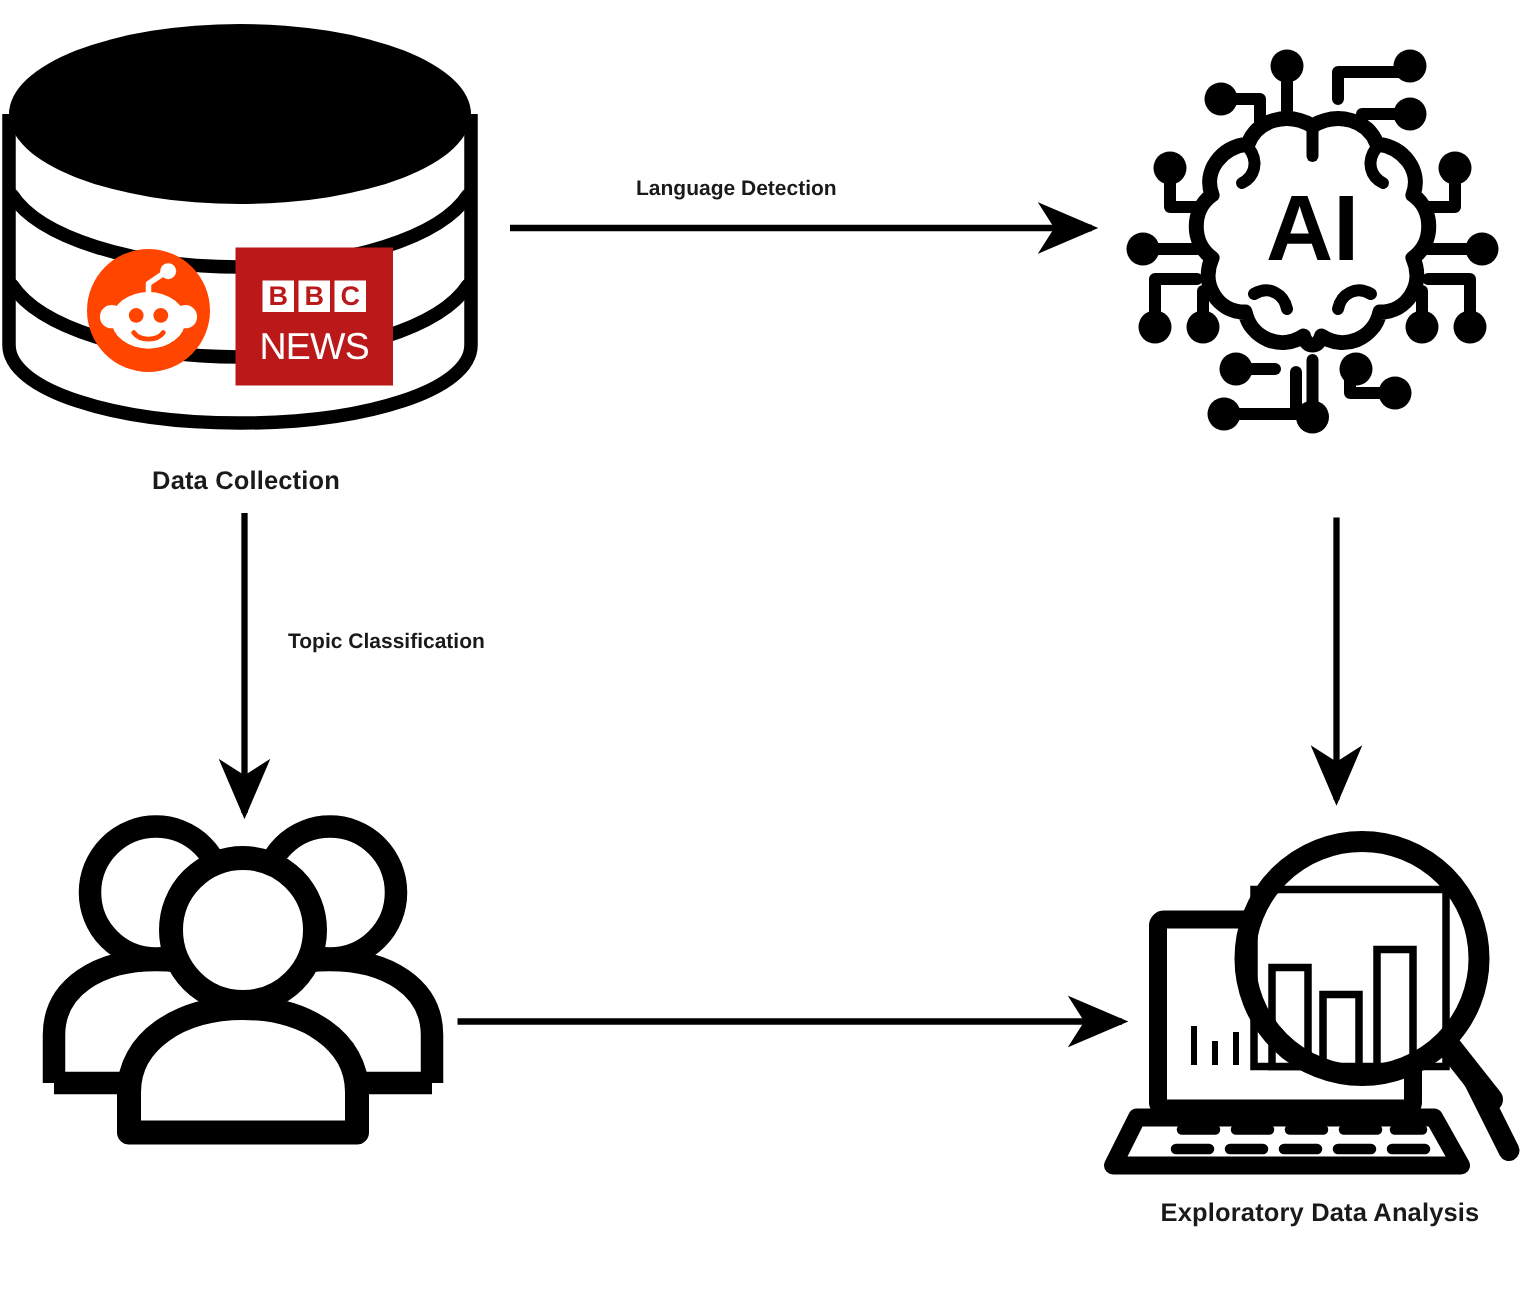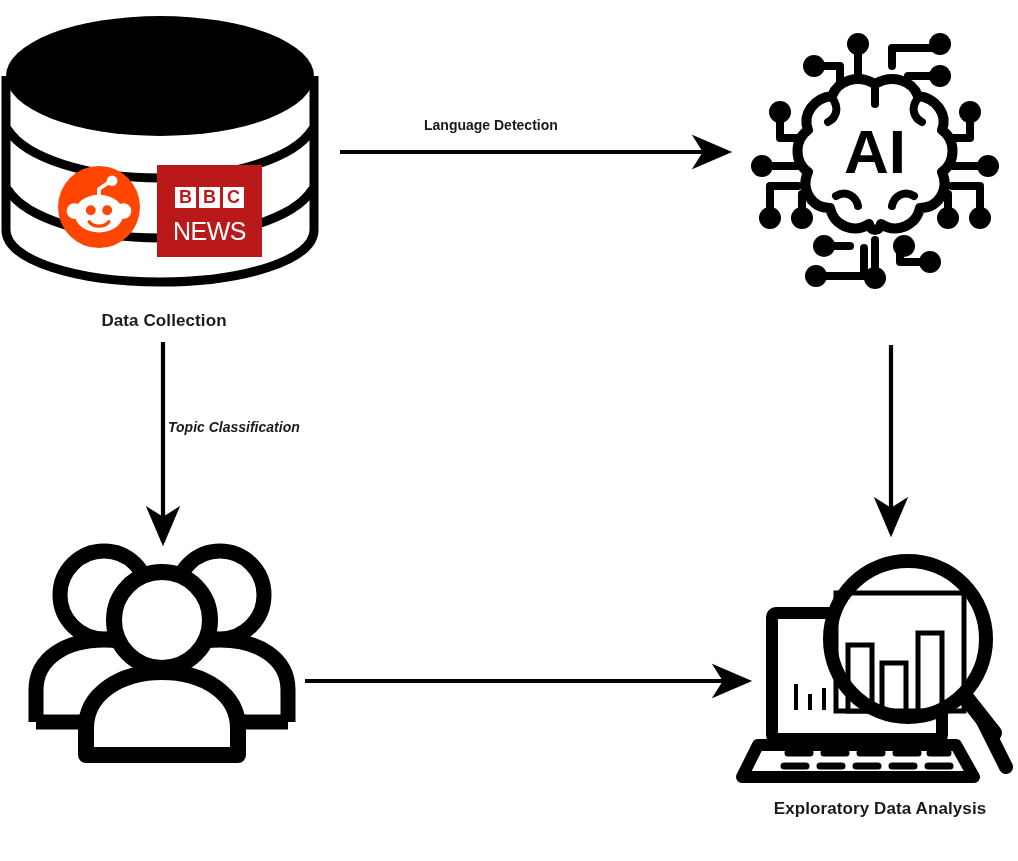--- a/index.html
+++ b/index.html
@@ -298,15 +298,15 @@
 
       <path d="M216,140 L246,178" stroke="#000000" stroke-width="16" stroke-linecap="round"></path>
       <path d="M232,160 L258,212" stroke="#000000" stroke-width="14" stroke-linecap="round"></path>
     </svg>
   </div>
 
   <div class="node-label" style="left:742px; top:800px; width:276px;">Exploratory Data Analysis</div>
 
   <div class="edge-label" style="left:424px; top:118px;">Language Detection</div>
 
-  <div class="edge-label" style="left:168px; top:420px;font-style:italic;">Topic Classification</div>
+  <div class="edge-label" style="left:192px; top:420px;">Topic Classification</div>
 
 </div>
 
 </body></html>

